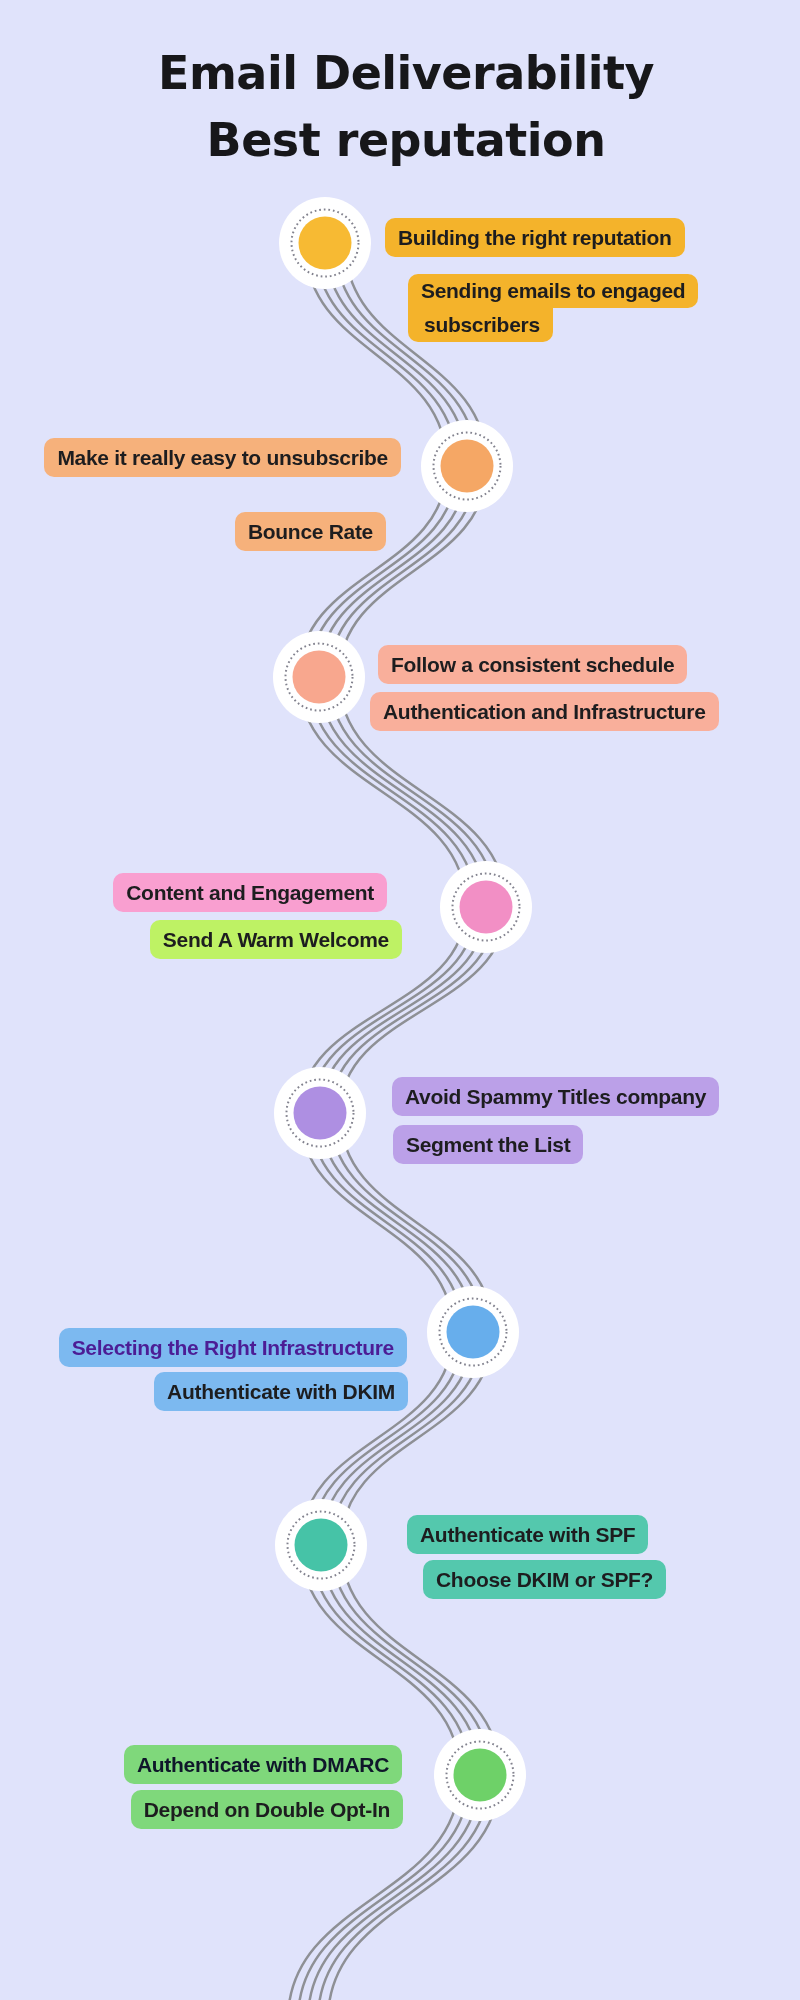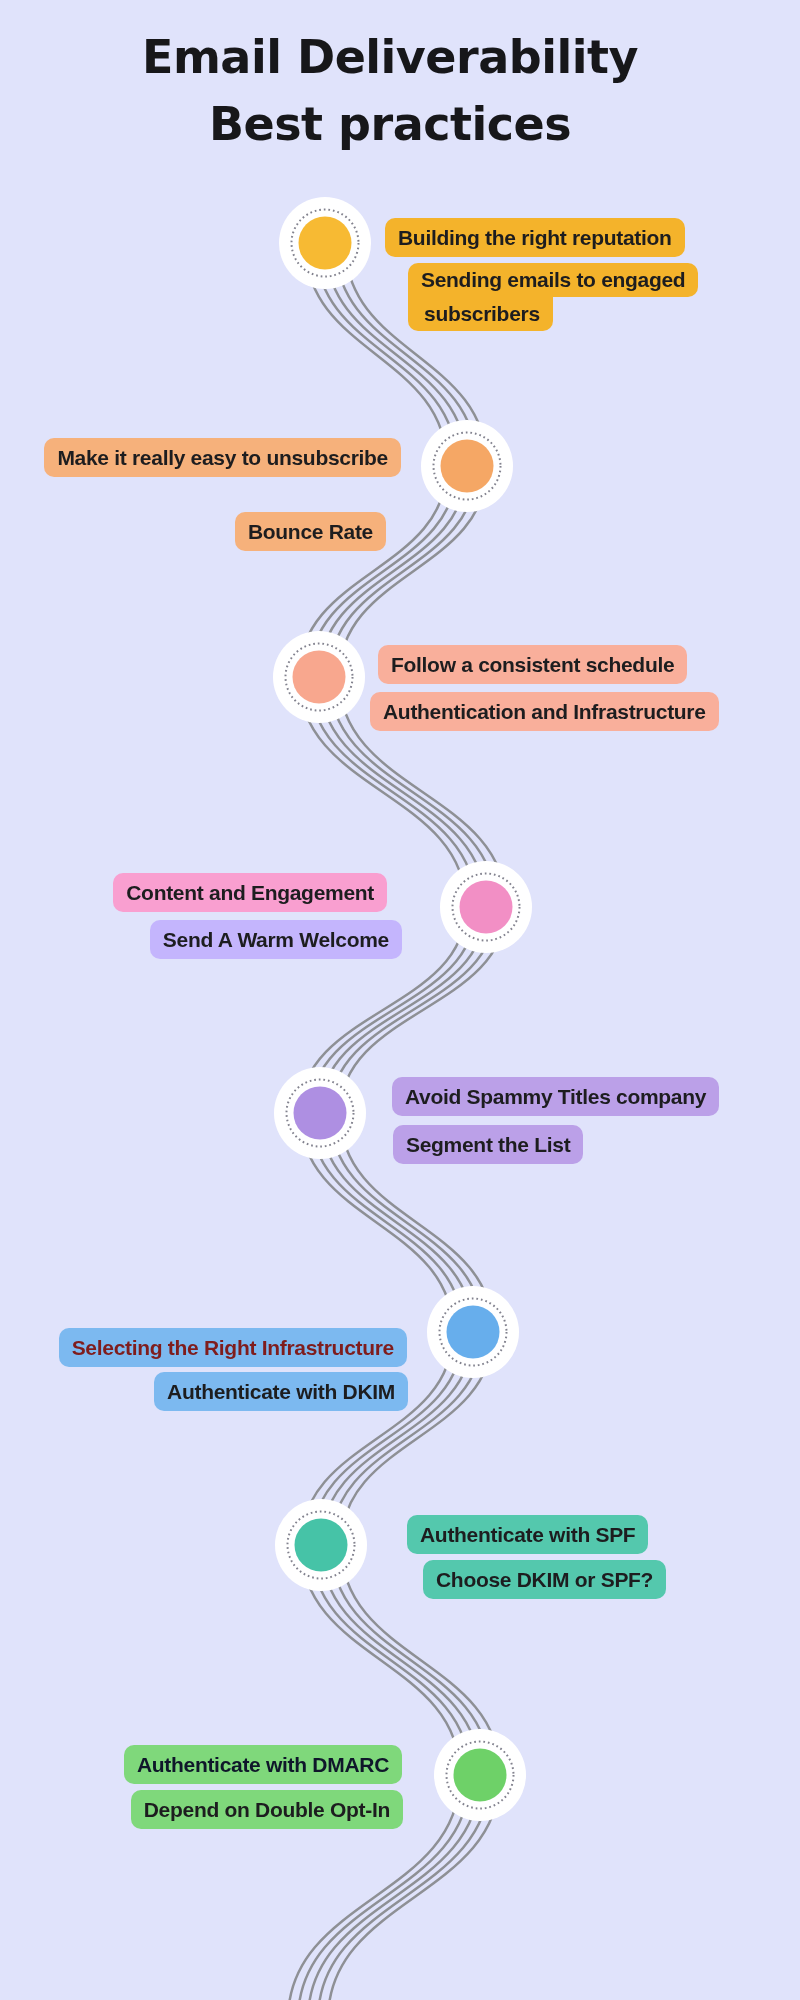--- a/index.html
+++ b/index.html
@@ -5,21 +5,21 @@
   html,body { margin:0; padding:0; }
   .canvas {
     position:relative;
     width:800px; height:2000px;
     overflow:hidden;
     font-family:"Liberation Sans", sans-serif;
   }
   #wave-svg { position:absolute; left:0; top:0; z-index:1; }
   .title {
     position:absolute; left:0; top:24px; width:780px; z-index:2;
-    margin:0; text-align:center;
+    margin:16px; text-align:center;
     font-family:"DejaVu Sans", sans-serif;
     font-weight:bold; font-size:46px; line-height:67px;
     letter-spacing:-0.5px;
   }
   .t-line { display:block; }
   #labels { position:absolute; left:0; top:0; width:800px; height:1536px; z-index:3; }
   .pill {
     position:absolute;
     font-weight:bold; font-size:21px; line-height:27px;
     letter-spacing:-0.3px; white-space:nowrap;
@@ -78,36 +78,36 @@
         <circle cx="321" cy="1545" r="26.5" fill="#46C3A7"></circle>
       </g>
       <g>
         <circle cx="480" cy="1775" r="46" fill="#ffffff"></circle>
         <circle cx="480" cy="1775" r="33.5" fill="none" stroke="#82828e" stroke-width="2" stroke-dasharray="1.7 2.9"></circle>
         <circle cx="480" cy="1775" r="26.5" fill="#6ED168"></circle>
       </g>
     </svg>
   <h1 class="title" style="color: rgb(23, 23, 26);">
     <span class="t-line">Email Deliverability</span>
-    <span class="t-line">Best practices</span>
+    <span class="t-line">Best reputation</span>
   </h1>
   <div id="labels">
       <div class="pill" style="background: rgb(244, 179, 43); color: rgb(29, 29, 31); top: 218px; left: 385px;">Building the right reputation</div>
-      <div class="pill-stack" style="top: 263px; left: 408px;">
+      <div class="pill-stack" style="top: 274px; left: 408px;">
         <span class="pill-line" style="background: rgb(244, 179, 43); color: rgb(29, 29, 31);">Sending emails to engaged</span>
         <span class="pill-line" style="background: rgb(244, 179, 43); color: rgb(29, 29, 31); padding-left: 16px;">subscribers</span>
       </div>
       <div class="pill" style="background: rgb(246, 177, 123); color: rgb(29, 29, 31); top: 438px; right: 399px;">Make it really easy to unsubscribe</div>
       <div class="pill" style="background: rgb(246, 177, 123); color: rgb(29, 29, 31); top: 512px; right: 414px;">Bounce Rate</div>
       <div class="pill" style="background: rgb(249, 175, 155); color: rgb(29, 29, 31); top: 645px; left: 378px;">Follow a consistent schedule</div>
       <div class="pill" style="background: rgb(249, 175, 155); color: rgb(29, 29, 31); top: 692px; left: 370px;">Authentication and Infrastructure</div>
       <div class="pill" style="background: rgb(249, 159, 208); color: rgb(29, 29, 31); top: 873px; right: 413px;">Content and Engagement</div>
-      <div class="pill" style="background: #c4b5fd; color: rgb(29, 29, 31); top: 920px; right: 398px;">Send A Warm Welcome</div>
+      <div class="pill" style="background: #bef264; color: rgb(29, 29, 31); top: 920px; right: 398px;">Send A Warm Welcome</div>
       <div class="pill" style="background: rgb(187, 160, 232); color: rgb(29, 29, 31); top: 1077px; left: 392px;">Avoid Spammy Titles company</div>
       <div class="pill" style="background: rgb(187, 160, 232); color: rgb(29, 29, 31); top: 1125px; left: 393px;">Segment the List</div>
-      <div class="pill" style="background: rgb(124, 185, 240); color: #7f1d1d; top: 1328px; right: 393px;">Selecting the Right Infrastructure</div>
+      <div class="pill" style="background: rgb(124, 185, 240); color: #4c1d95; top: 1328px; right: 393px;">Selecting the Right Infrastructure</div>
       <div class="pill" style="background: rgb(124, 185, 240); color: rgb(29, 29, 31); top: 1372px; right: 392px;">Authenticate with DKIM</div>
       <div class="pill" style="background: rgb(84, 200, 173); color: rgb(29, 29, 31); top: 1515px; left: 407px;">Authenticate with SPF</div>
       <div class="pill" style="background: rgb(84, 200, 173); color: rgb(29, 29, 31); top: 1560px; left: 408px; margin-left: 15px;">Choose DKIM or SPF?</div>
       <div class="pill" style="background: rgb(127, 216, 123); color: #0f172a; top: 1745px; right: 398px;">Authenticate with DMARC</div>
       <div class="pill" style="background: rgb(127, 216, 123); color: rgb(29, 29, 31); top: 1790px; right: 397px;">Depend on Double Opt-In</div>
     </div>
 </div>
 
 </body></html>

